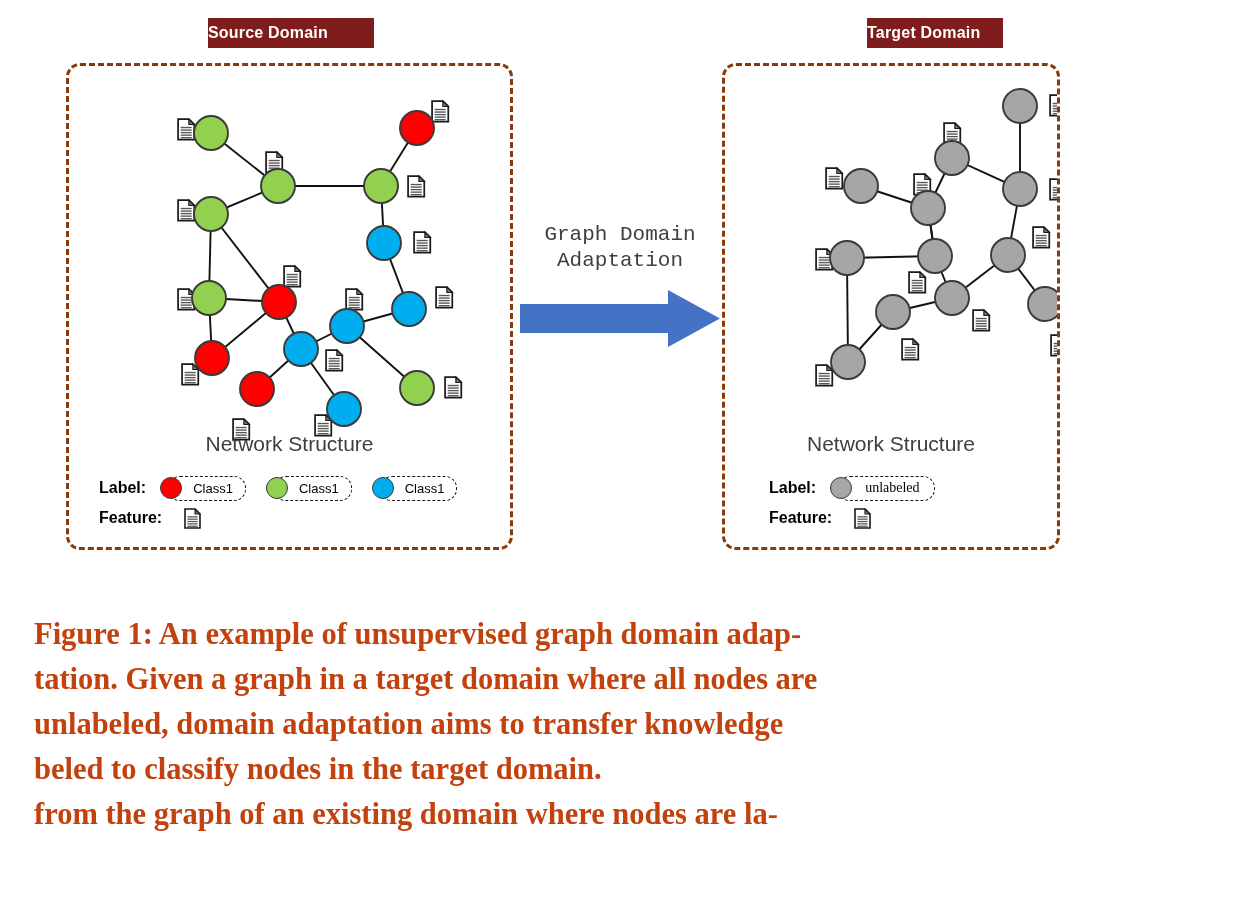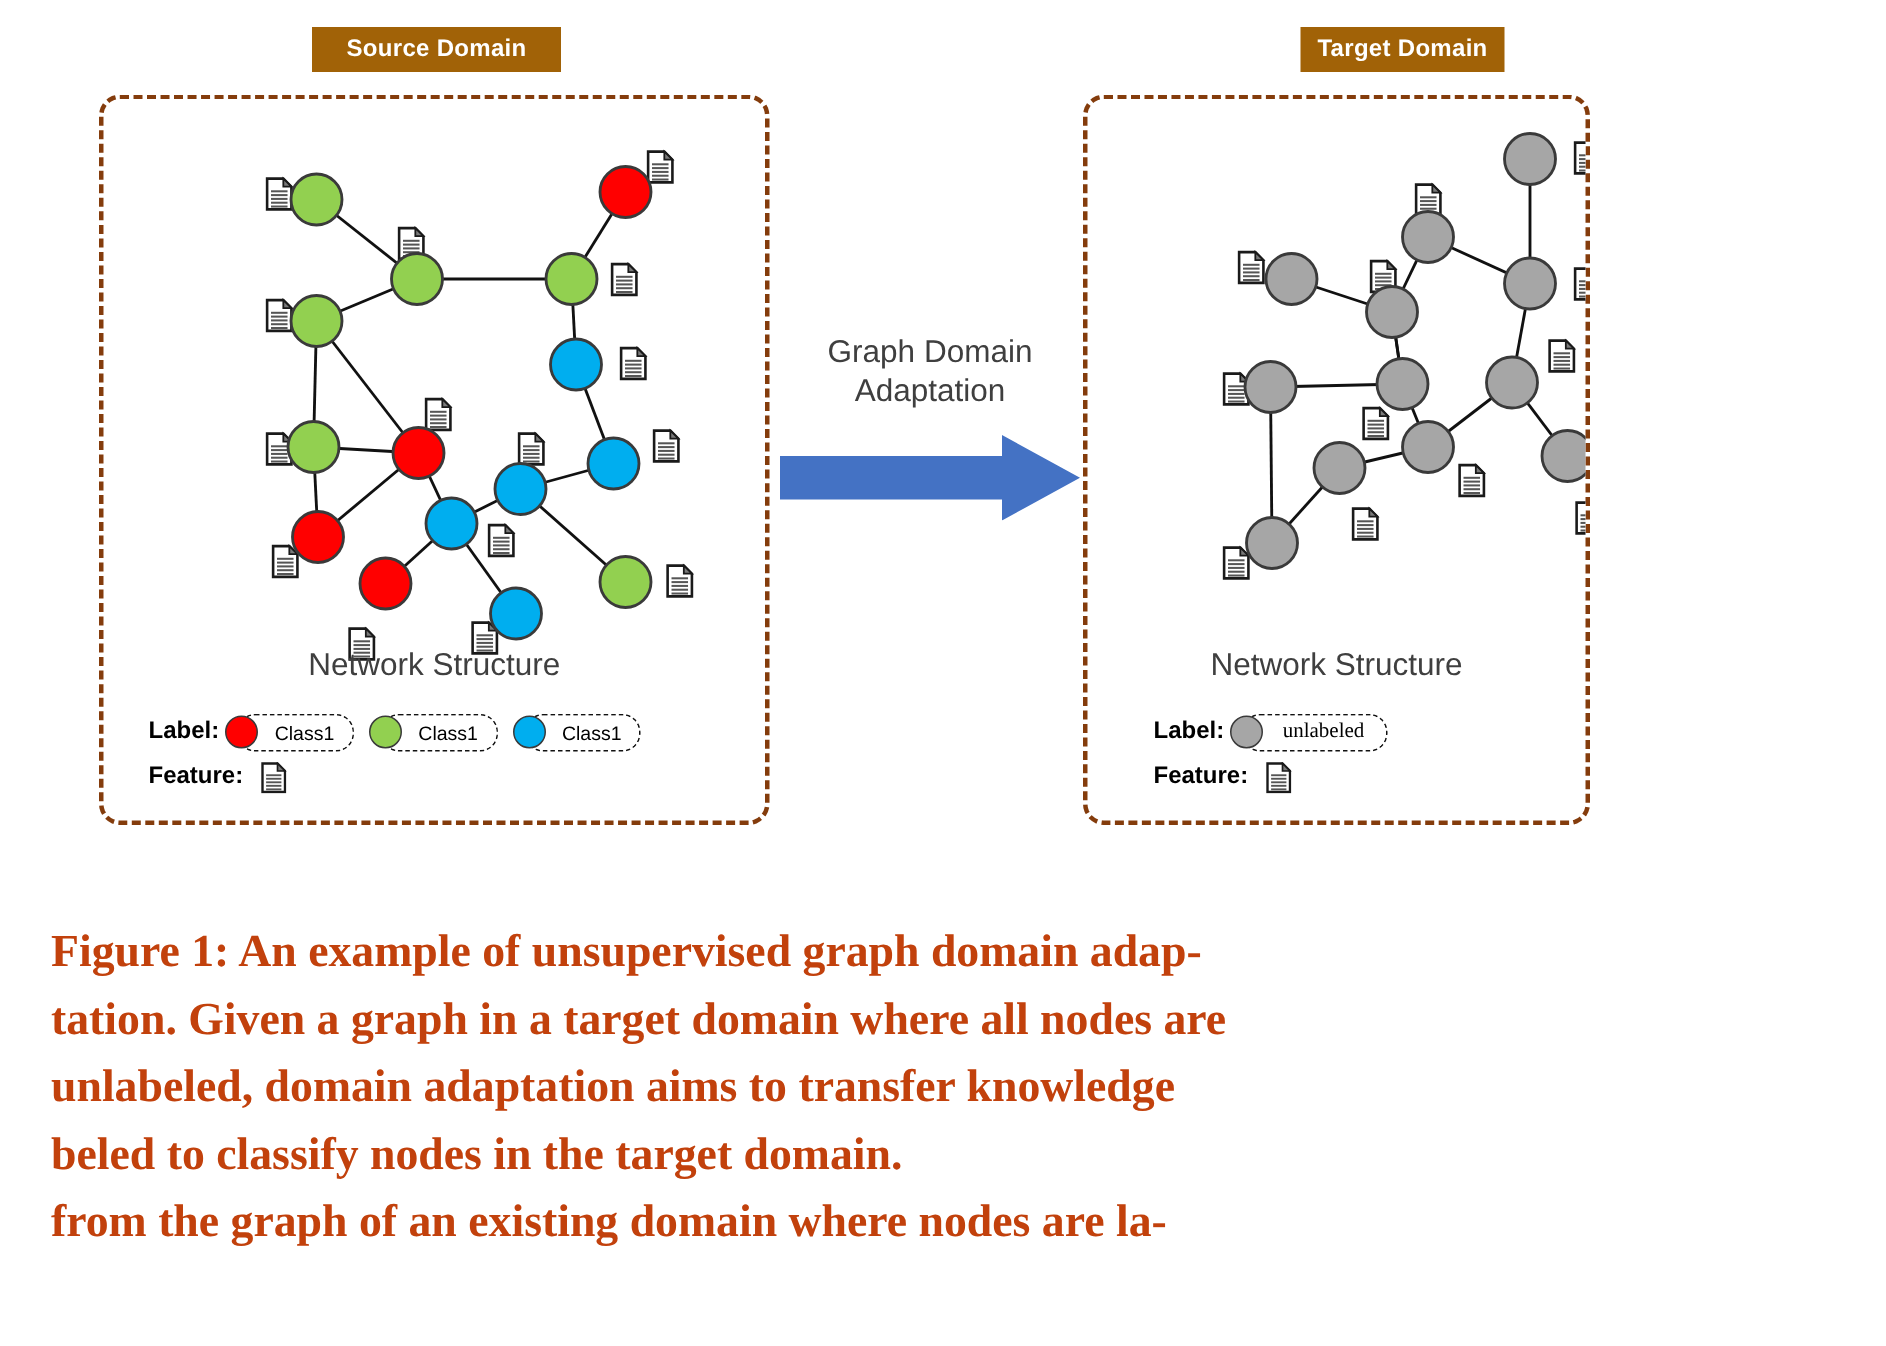--- a/index.html
+++ b/index.html
@@ -19,26 +19,25 @@
     position: absolute;
     left: 0;
     top: 0;
     width: 1257px;
     height: 600px;
   }
 
   
   .domain-badge {
     position: absolute;
-    background: #a16207;
+    background: #7f1d1d;
     color: #ffffff;
     font-weight: bold;
     font-size: 16px;
     font-family: "Liberation Sans", sans-serif;
-    text-align: center;
     line-height: 30px;
     letter-spacing: 0.2px;
     white-space: nowrap;
     z-index: 6;
   }
   #badge-source { left: 208px; top: 18px; width: 166px; height: 30px; }
   #badge-target { left: 867px; top: 18px; width: 136px; height: 30px; }
 
   
   .panel {
@@ -71,20 +70,21 @@
     position: absolute;
     font-family: "Liberation Sans", sans-serif;
   }
   #legend-source { left: 30px; top: 407px; width: 420px; }
   #legend-target { left: 44px; top: 407px; width: 300px; }
 
   .legend-row {
     display: flex;
     align-items: center;
     height: 30px;
+    gap: 10px;
   }
   .legend-caption {
     font-size: 16px;
     font-weight: bold;
     color: #000000;
     margin-right: 12px;
     white-space: nowrap;
   }
   .legend-pill {
     position: relative;
@@ -129,21 +129,21 @@
   }
   #arrow-label {
     position: absolute;
     left: 0;
     top: 0;
     width: 206px;
     text-align: center;
     font-size: 21px;
     line-height: 26px;
     color: #3f3f3f;
-    font-family: Liberation Sans, sans-serif;
+    font-family: Liberation Mono, monospace;
   }
   #arrow-shape { position: absolute; left: 3px; top: 68px; }
 
   
   #caption {
     position: absolute;
     left: 34px;
     top: 612px;
     width: 1010px;
     font-family: "Liberation Serif", serif;

